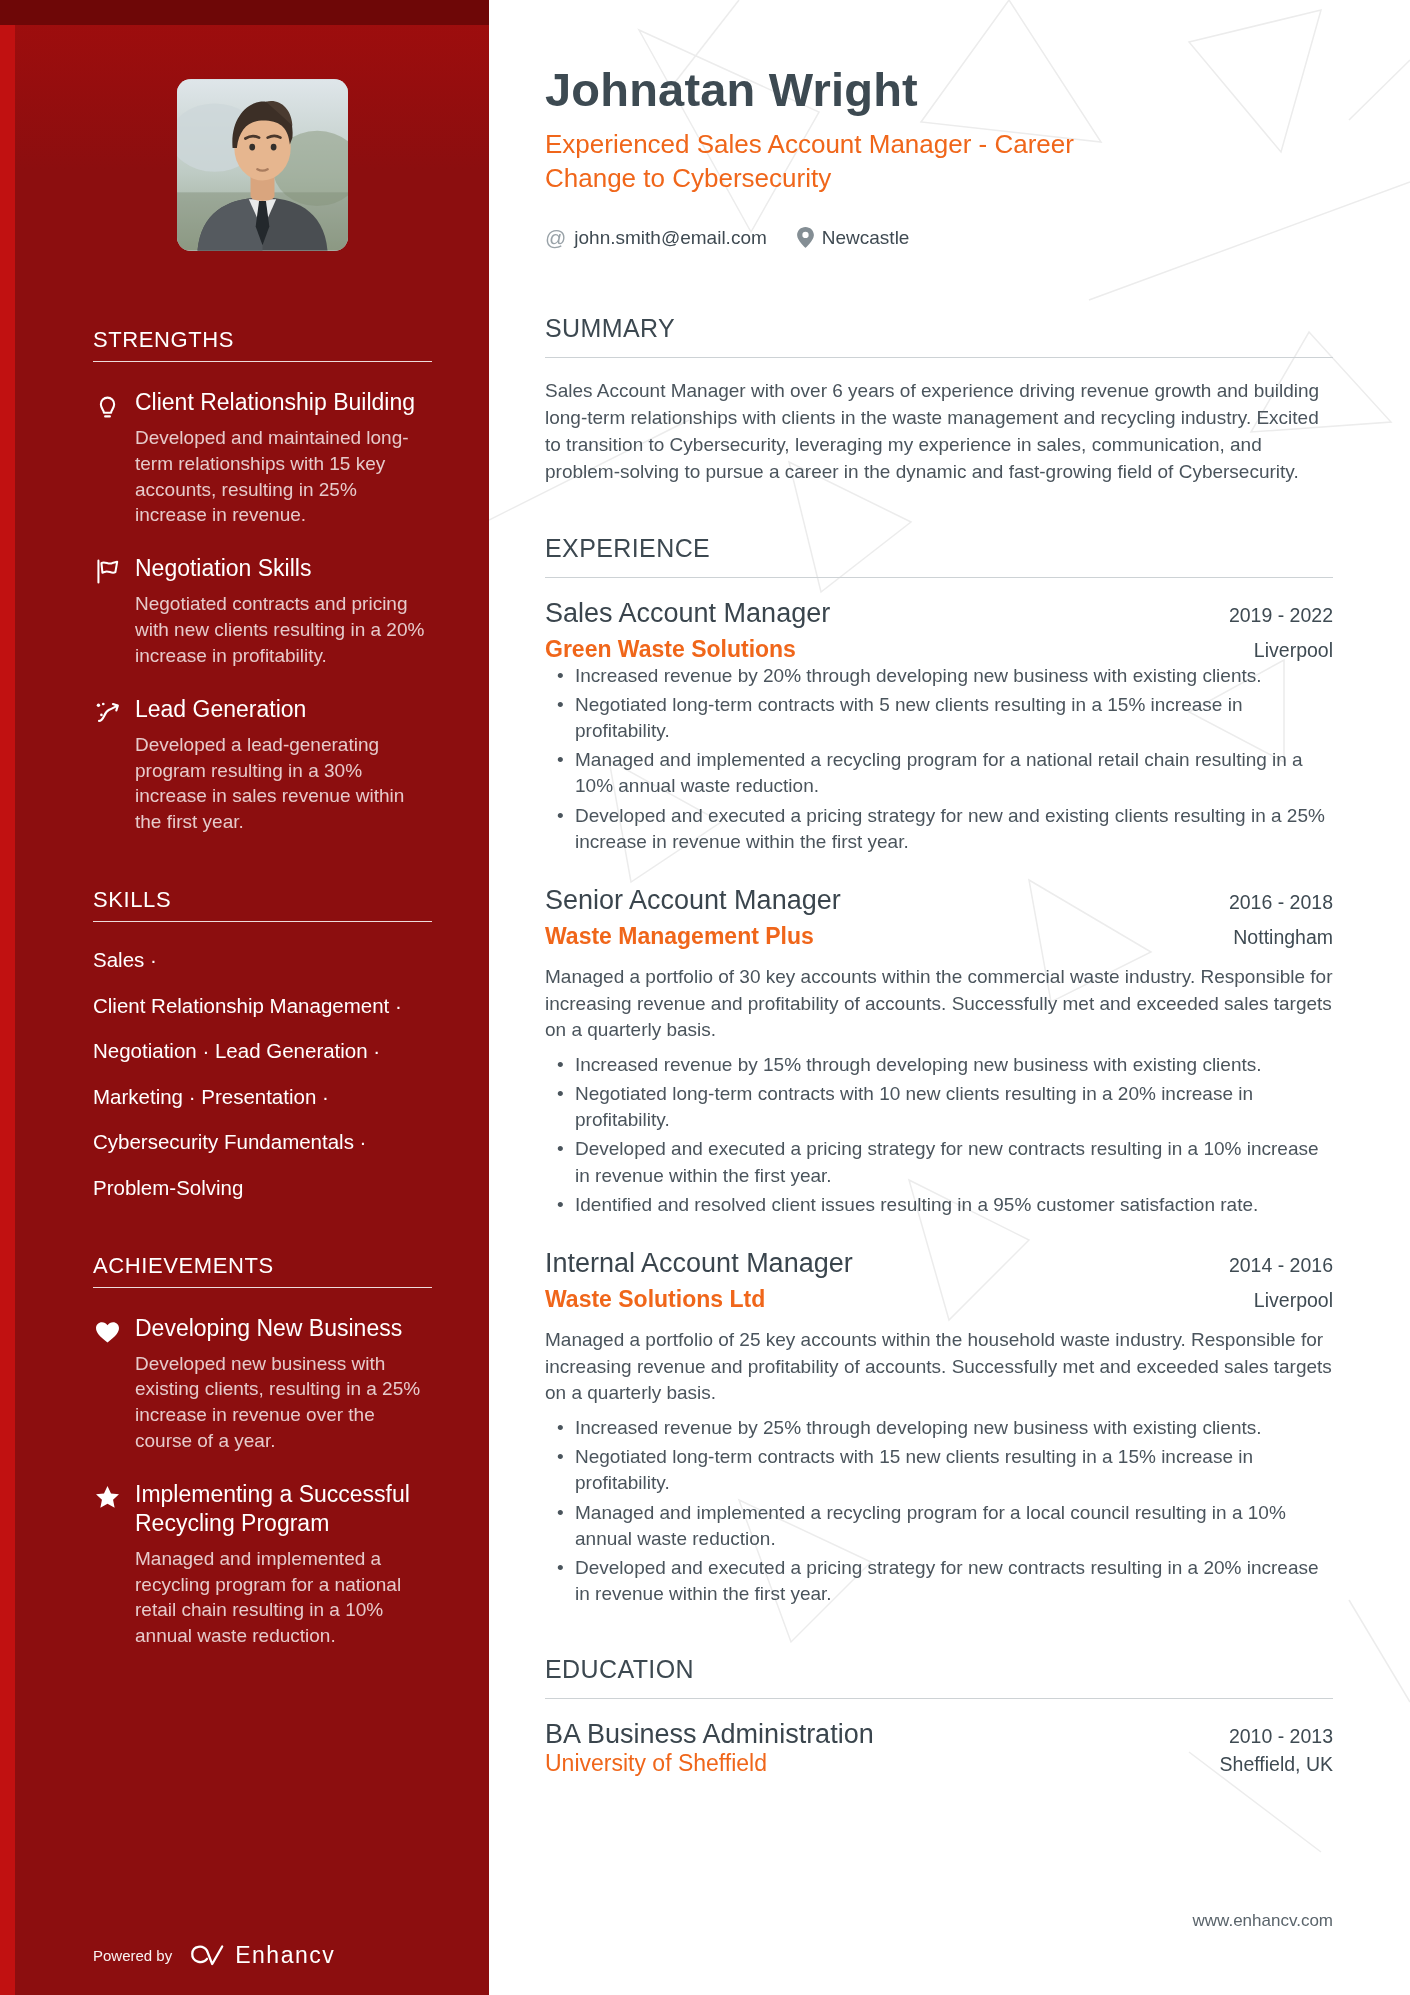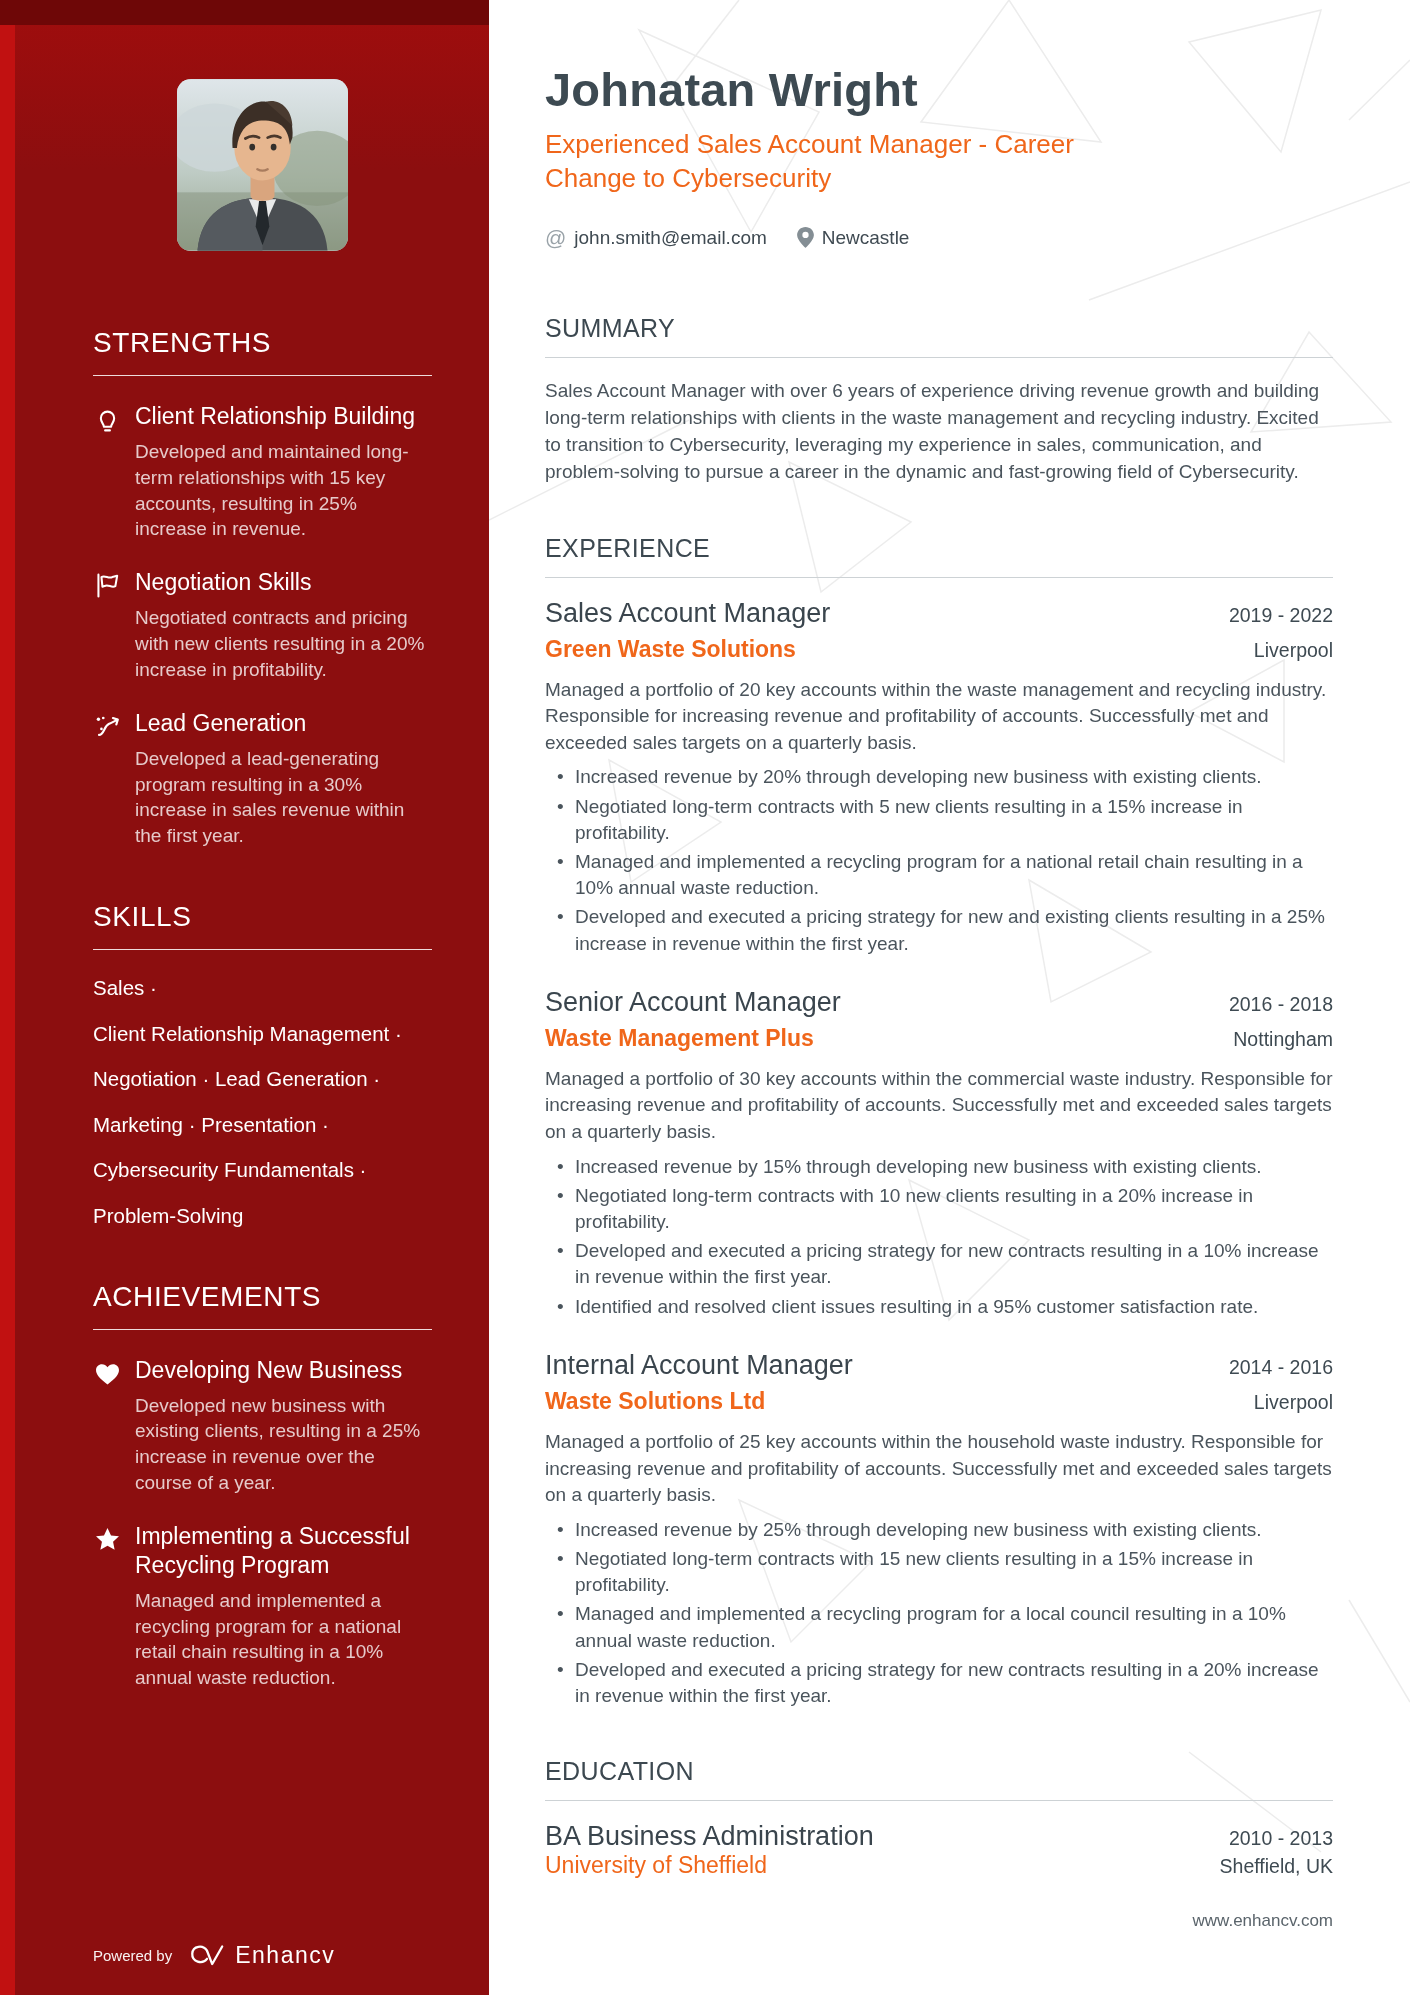--- a/index.html
+++ b/index.html
@@ -9,22 +9,22 @@
   
   .sidebar{position:relative;width:489px;flex:0 0 489px;height:100%;
     background:linear-gradient(180deg,#a00d0d 0px,#8c0e0f 170px,#8c0e0f 100%);}
   .accent-strip{position:absolute;left:0;top:25px;bottom:0;width:15px;background:#c11111;}
   .top-band{position:absolute;left:0;top:0;width:489px;height:25px;background:#6e0707;}
   .side-inner{position:relative;padding:0 57px 0 93px;}
   .photo{width:171px;height:172px;margin:79px auto 0;border-radius:14px;overflow:hidden;position:relative;background:#cfd6da;}
   .photo svg{display:block;width:100%;height:100%;}
   .side-section{margin-top:76px;}
   .side-section.tight{margin-top:52px;}
-  .side-h{font-size:28px;font-weight:400;color:#ffffff;letter-spacing:0.6px;margin:0 0 26px;
-    padding-bottom:16px;border-bottom:1px solid rgba(255,255,255,0.85);}
+  .side-h{font-size:22px;font-weight:400;color:#ffffff;letter-spacing:0.6px;margin:0 0 26px;
+    padding-bottom:8px;border-bottom:1px solid rgba(255,255,255,0.85);}
   .s-item{display:flex;gap:13px;margin-bottom:26px;}
   .s-icon{flex:0 0 29px;width:29px;padding-top:3px;}
   .s-icon svg{display:block;}
   .s-body{flex:1;}
   .s-title{font-size:23px;line-height:1.26;font-weight:400;color:#ffffff;margin:0 0 8px;}
   .s-text{font-size:19px;line-height:1.36;color:rgba(255,255,255,0.78);margin:0;}
   .skill-line{font-size:20.5px;line-height:1.2;color:#ffffff;margin-bottom:21px;}
   .side-footer{position:absolute;left:93px;bottom:26px;display:flex;align-items:center;gap:16px;}
   .powered{font-size:15px;color:rgba(255,255,255,0.95);}
   .brand-logo{display:flex;align-items:center;gap:9px;}
@@ -240,21 +240,20 @@
 
         <div class="job">
           <div class="row">
             <h3 class="j-title">Sales Account Manager</h3>
             <span class="j-dates">2019 - 2022</span>
           </div>
           <div class="row">
             <div class="j-company">Green Waste Solutions</div>
             <span class="j-loc">Liverpool</span>
           </div>
-          <p class="j-desc">Managed a portfolio of 20 key accounts within the waste management and recycling industry. Responsible for increasing revenue and profitability of accounts. Successfully met and exceeded sales targets on a quarterly basis.</p>
           <ul class="bullets">
             <li>Increased revenue by 20% through developing new business with existing clients.</li>
             <li>Negotiated long-term contracts with 5 new clients resulting in a 15% increase in profitability.</li>
             <li>Managed and implemented a recycling program for a national retail chain resulting in a 10% annual waste reduction.</li>
             <li>Developed and executed a pricing strategy for new and existing clients resulting in a 25% increase in revenue within the first year.</li>
           </ul>
         </div>
 
         <div class="job">
           <div class="row">

